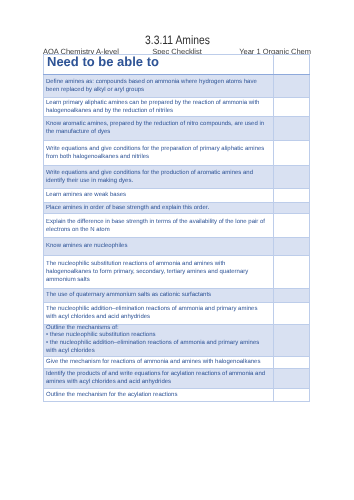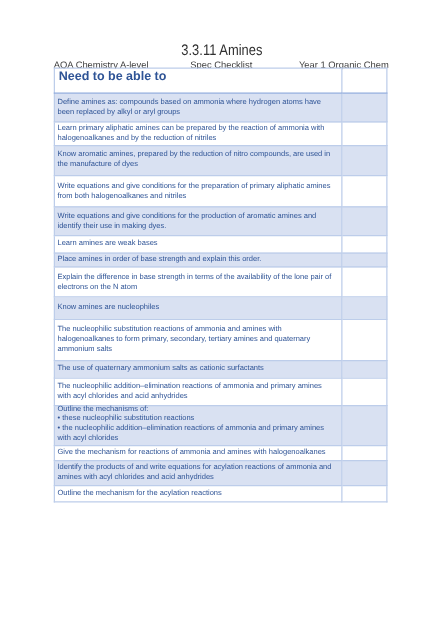--- a/index.html
+++ b/index.html
@@ -17,21 +17,21 @@
   .title{position:absolute;left:0;top:33px;width:354px;text-align:center;
          font-size:12.2px;color:#303030;letter-spacing:0.05px;}
   .title span{display:inline-block;transform:scaleX(0.845);transform-origin:center;}
 
   table{position:absolute;left:43px;top:54px;width:267px;border-collapse:collapse;table-layout:fixed;}
   td{box-sizing:border-box;border:1px solid #bdcdea;padding:0 5px 0 2px;vertical-align:middle;
      font-size:6px;line-height:8px;color:#2f5496;white-space:pre-line;}
   td.c1{width:230px;}
   td.c2{width:36px;}
   tr.hdrrow td{background:#ffffff;border-bottom:1px solid #8ea9db;font-weight:bold;
-      color:#2f5496;font-size:10px;line-height:9px;padding:2px 3px 0 3px;vertical-align:top;}
+      color:#2f5496;font-size:13px;line-height:9px;padding:2px 3px 0 3px;vertical-align:top;}
   tr.alt td{background:#d9e1f2;}
   tr.tight td{line-height:7.8px;}
 </style>
 </head>
 <body>
 
 <div class="page">
   <div class="hdr">
     <span class="h-l">AQA Chemistry A-level</span>
     <span class="h-c">Spec Checklist</span>

